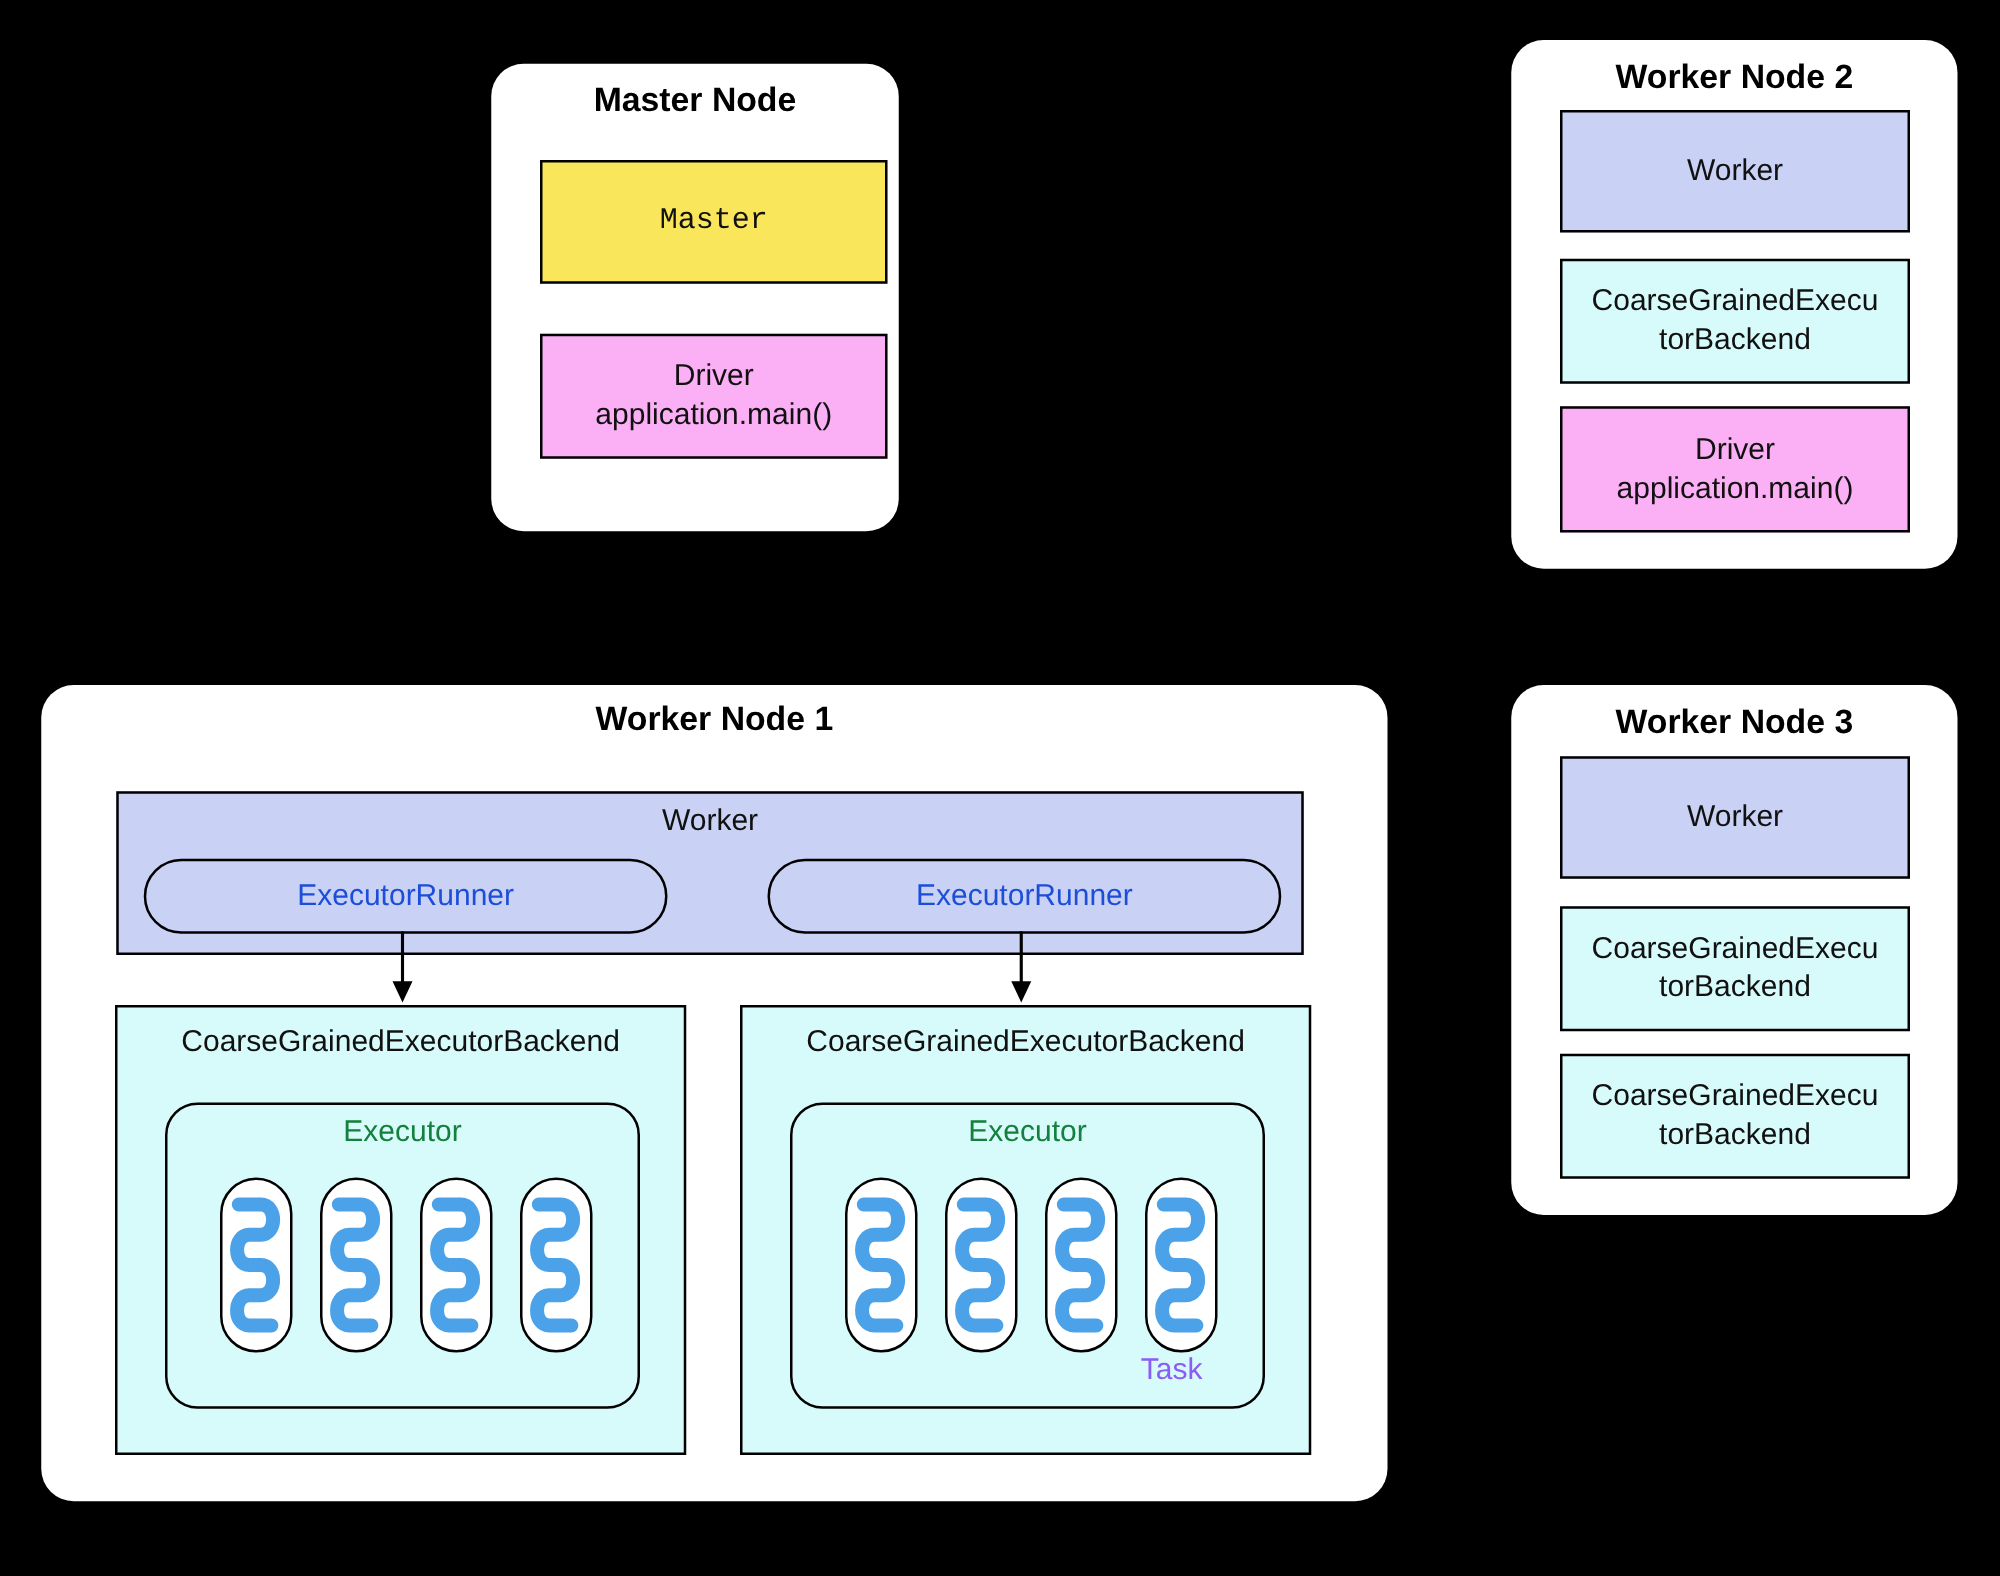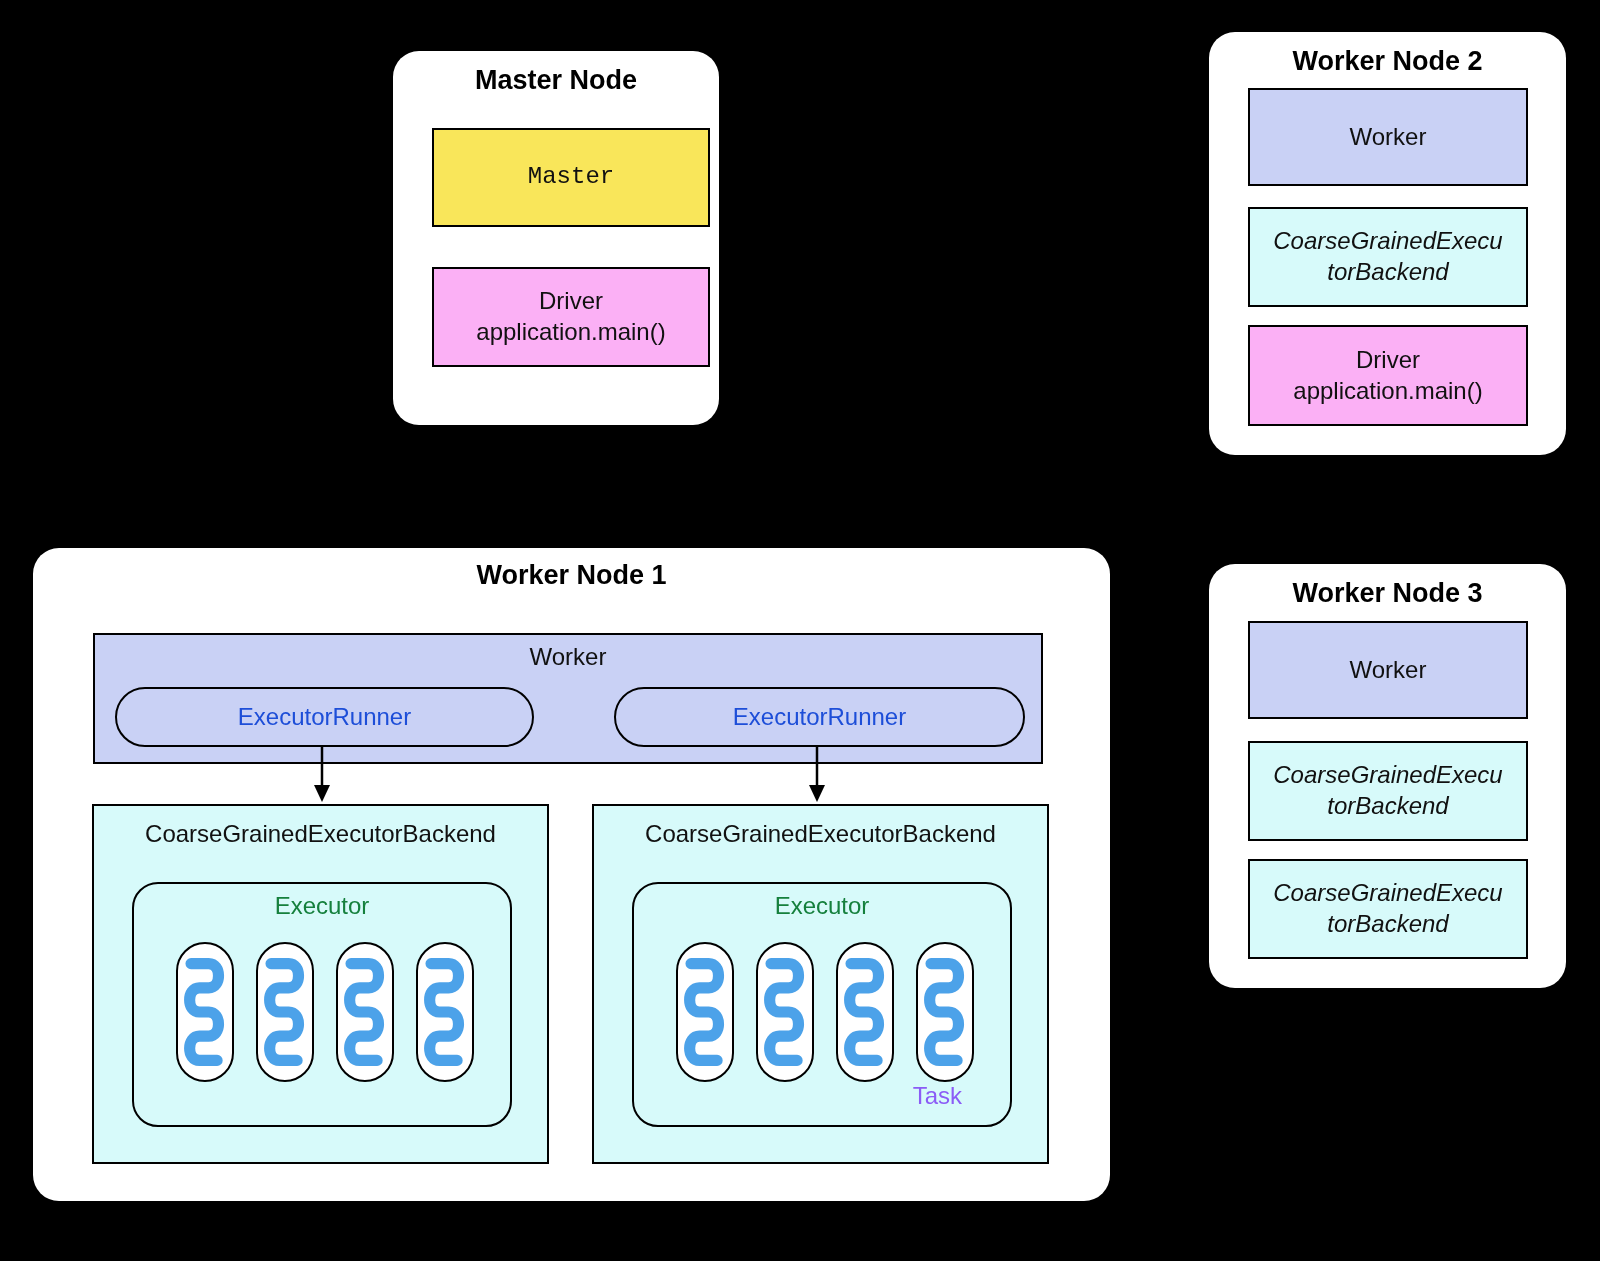--- a/index.html
+++ b/index.html
@@ -38,21 +38,21 @@
     text-align: center;
     font-size: 24px;
     color: #111;
     line-height: 1.28;
     white-space: pre-line;
     box-sizing: border-box;
   }
   .fill-yellow  { background: #f9e65a; }
   .fill-pink    { background: #fbb0f5; }
   .fill-lav     { background: #c9d1f5; }
-  .fill-cyan    { background: #d7fafa; font-style: italic; }
+  .fill-cyan    { background: #d7fafa; }
 
   .worker-bar {
     position: absolute;
     border: 2px solid #000;
     background: #c9d1f5;
     box-sizing: border-box;
   }
   .worker-bar-label {
     position: absolute;
     top: 8px;
@@ -148,21 +148,21 @@
 
   <div class="node" style="left:1209px; top:32px; width:357px; height:423px;">
     <div class="node-title" style="top:14px;">Worker Node 2</div>
     <div class="box fill-lav" style="left:39px; top:56px; width:280px; height:98px;">Worker</div>
     <div class="box fill-cyan" style="left:39px; top:175px; width:280px; height:100px;">CoarseGrainedExecu
 torBackend</div>
     <div class="box fill-pink" style="left:39px; top:293px; width:280px; height:101px;">Driver
 application.main()</div>
   </div>
 
-  <div class="node" style="left:1209px; top:548px; width:357px; height:424px;margin-top:16px;">
+  <div class="node" style="left:1209px; top:548px; width:357px; height:424px;">
     <div class="node-title" style="top:14px;">Worker Node 3</div>
     <div class="box fill-lav" style="left:39px; top:57px; width:280px; height:98px;">Worker</div>
     <div class="box fill-cyan" style="left:39px; top:177px; width:280px; height:100px;">CoarseGrainedExecu
 torBackend</div>
     <div class="box fill-cyan" style="left:39px; top:295px; width:280px; height:100px;">CoarseGrainedExecu
 torBackend</div>
   </div>
 
   <div class="node" style="left:33px; top:548px; width:1077px; height:653px;">
     <div class="node-title" style="top:12px;">Worker Node 1</div>

